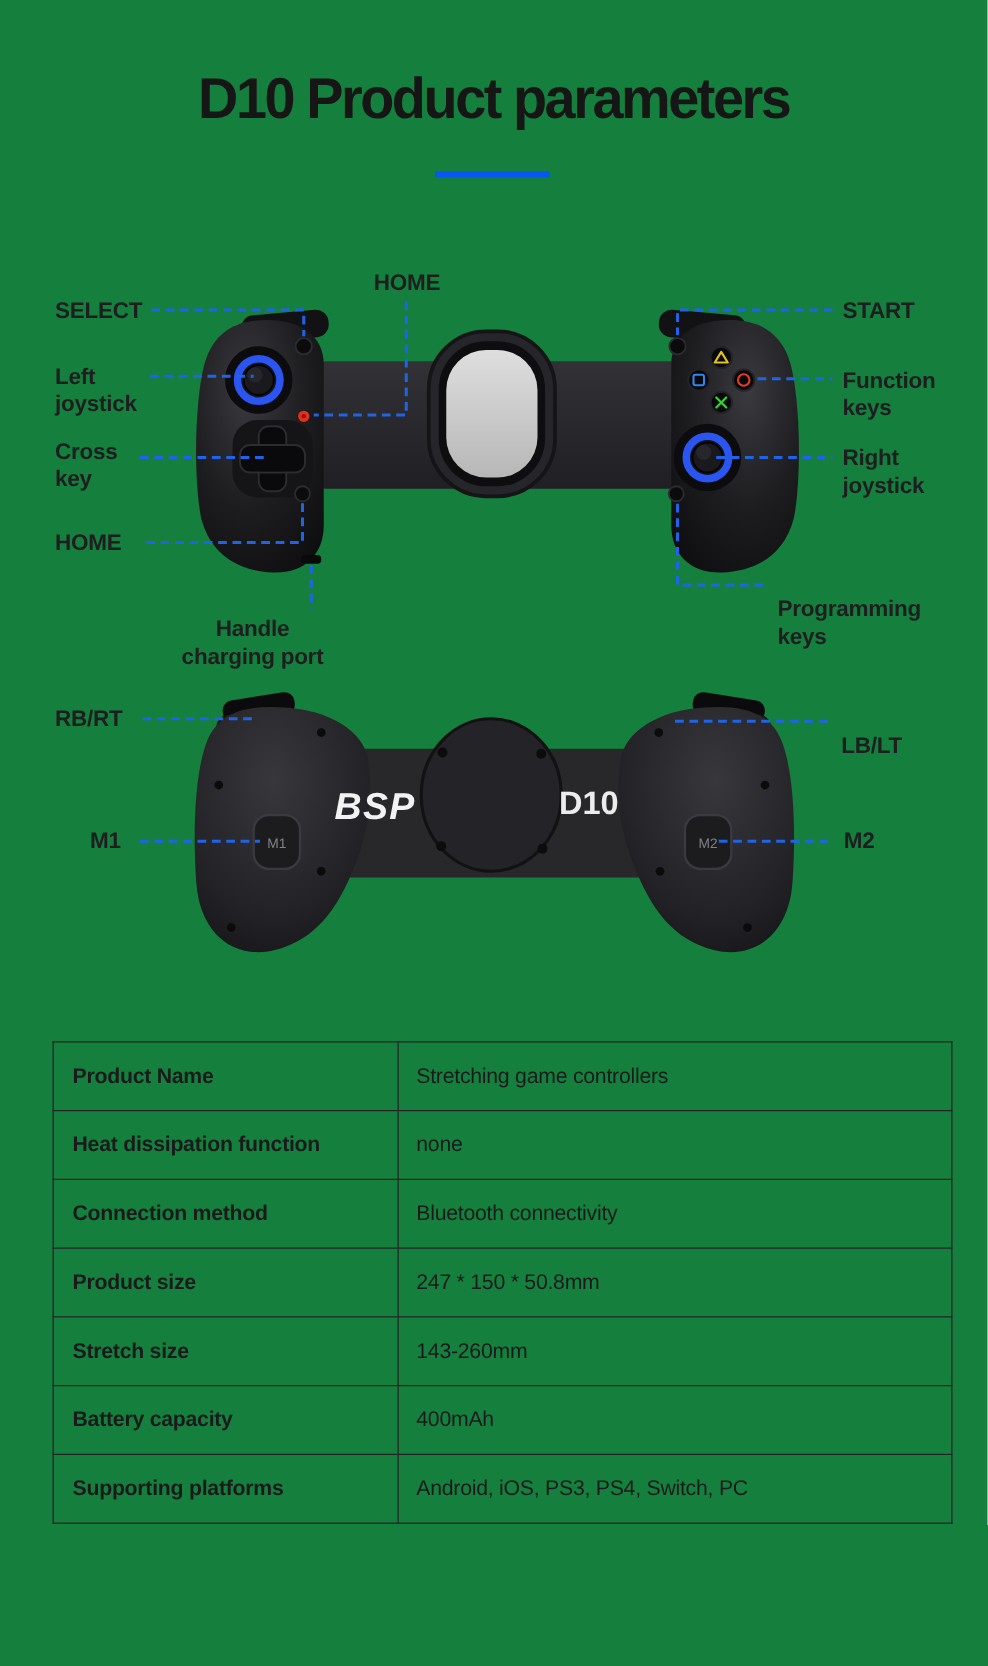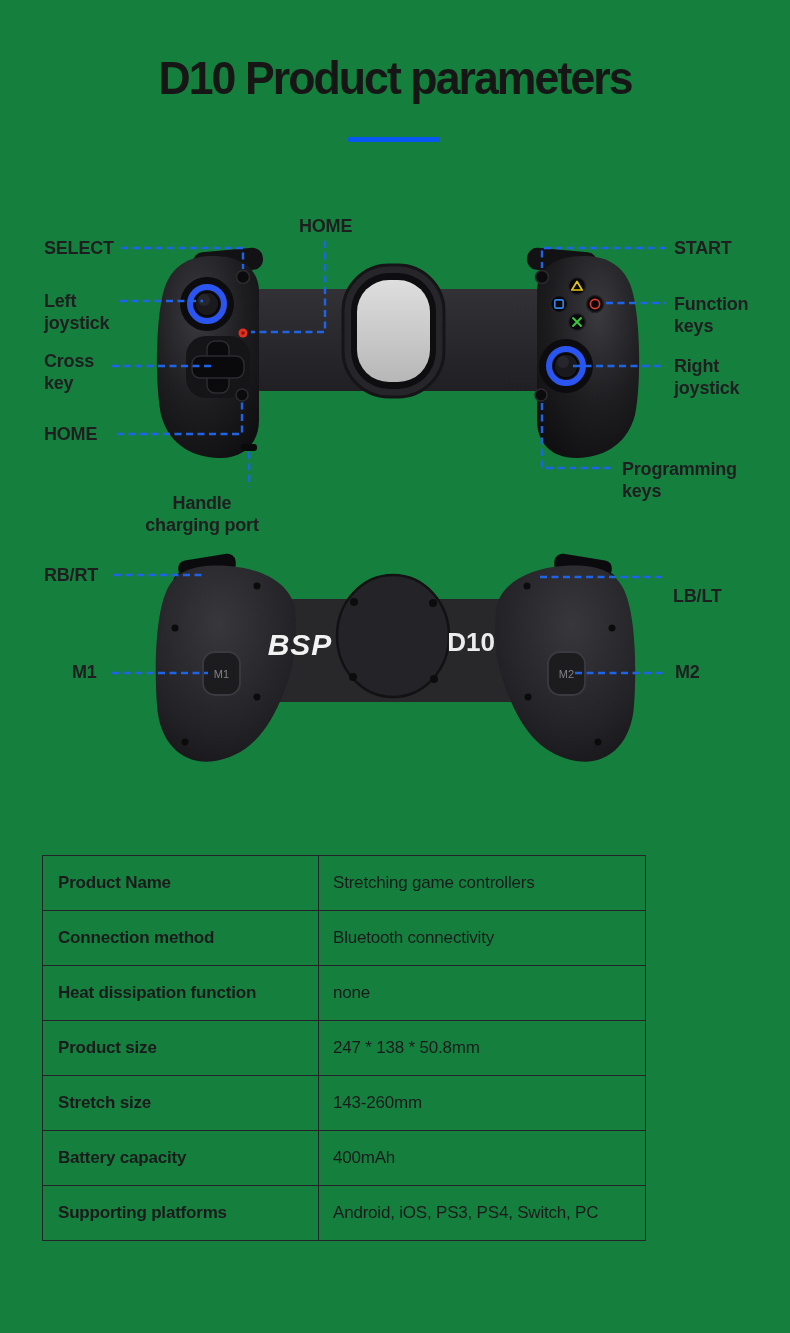--- a/index.html
+++ b/index.html
@@ -15,21 +15,21 @@
   .title-underline{
     position:absolute;top:137px;left:348px;width:92px;height:5px;background:#0757f2;border-radius:1px;
   }
   .diagram-svg{position:absolute;left:0;top:205px;width:790px;height:600px;}
   .callout{
     position:absolute;font-size:18px;line-height:21.5px;font-weight:bold;color:#1e1e20;
     white-space:nowrap;letter-spacing:-0.2px;
   }
   .callout.center{text-align:center;white-space:normal;}
   .spec-table{
-    position:absolute;left:42px;top:855px;width:604px;border-collapse:collapse;table-layout:fixed;
+    position:absolute;left:42px;top:833px;width:720px;border-collapse:collapse;table-layout:fixed;
   }
   .spec-table td{
     border:1.5px solid #242428;height:54px;font-size:17px;color:#1a1a1c;
     padding:0 8px 0 15px;letter-spacing:-0.2px;vertical-align:middle;background:transparent;
   }
   .spec-table td.k{width:252px;font-weight:bold;}
   .spec-table td.v{padding-left:14px;}
 </style>
 </head>
 <body>
@@ -193,43 +193,43 @@
 
   <div class="callout" style="left:44px;top:238px;">SELECT</div>
   <div class="callout" style="left:299px;top:216px;">HOME</div>
   <div class="callout" style="left:44px;top:291px;">Left<br>joystick</div>
   <div class="callout" style="left:44px;top:351px;">Cross<br>key</div>
   <div class="callout" style="left:44px;top:424px;">HOME</div>
   <div class="callout center" style="left:112px;top:493px;width:180px;">Handle<br>charging port</div>
   <div class="callout" style="left:674px;top:238px;">START</div>
   <div class="callout" style="left:674px;top:294px;">Function<br>keys</div>
   <div class="callout" style="left:674px;top:356px;">Right<br>joystick</div>
-  <div class="callout" style="left:622px;top:459px;">Programming<br>keys</div>
+  <div class="callout" style="left:622px;top:477px;">Programming<br>keys</div>
   <div class="callout" style="left:44px;top:565px;">RB/RT</div>
   <div class="callout" style="left:673px;top:566px;margin-top:20px;">LB/LT</div>
   <div class="callout" style="left:72px;top:662px;">M1</div>
   <div class="callout" style="left:675px;top:662px;">M2</div>
 
   <table class="spec-table">
     <tbody>
       <tr>
         <td class="k">Product Name</td>
         <td class="v">Stretching game controllers</td>
       </tr>
       <tr>
+        <td class="k">Heat dissipation function</td>
+        <td class="v">none</td>
+      </tr>
+      <tr>
         <td class="k">Connection method</td>
         <td class="v">Bluetooth connectivity</td>
       </tr>
       <tr>
-        <td class="k">Heat dissipation function</td>
-        <td class="v">none</td>
-      </tr>
-      <tr>
         <td class="k">Product size</td>
-        <td class="v">247 * 138 * 50.8mm</td>
+        <td class="v">247 * 150 * 50.8mm</td>
       </tr>
       <tr>
         <td class="k">Stretch size</td>
         <td class="v">143-260mm</td>
       </tr>
       <tr>
         <td class="k">Battery capacity</td>
         <td class="v">400mAh</td>
       </tr>
       <tr>

